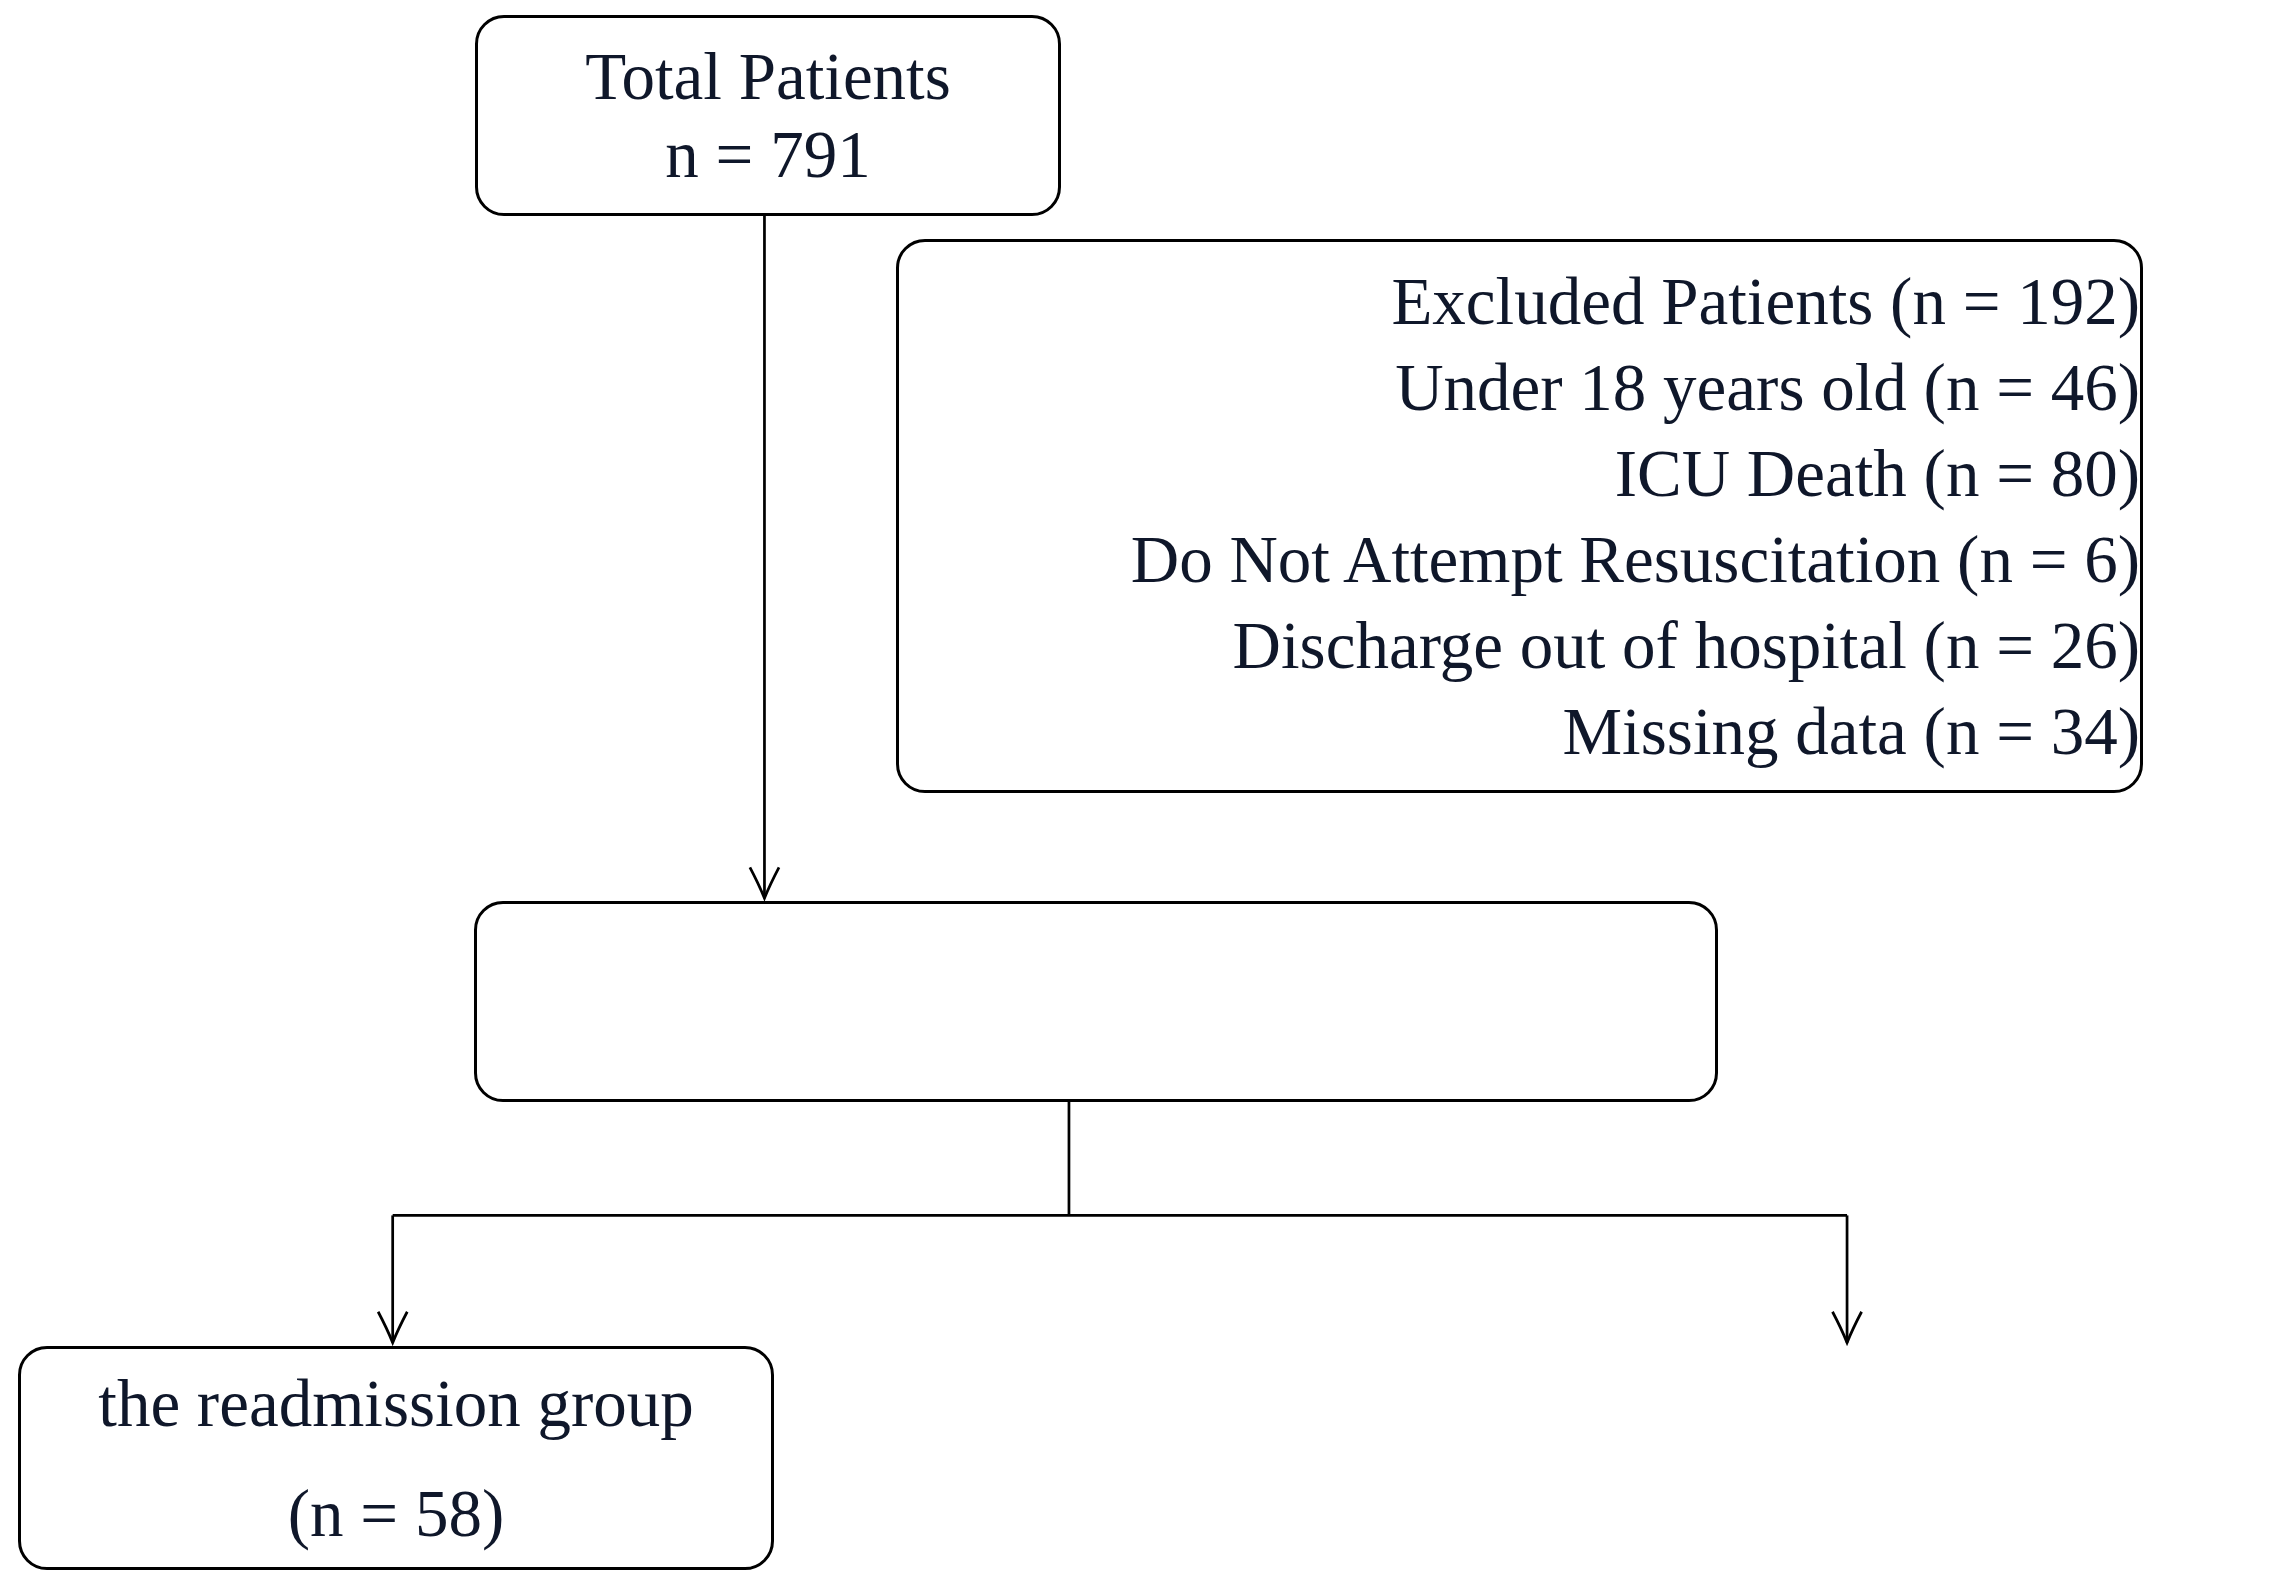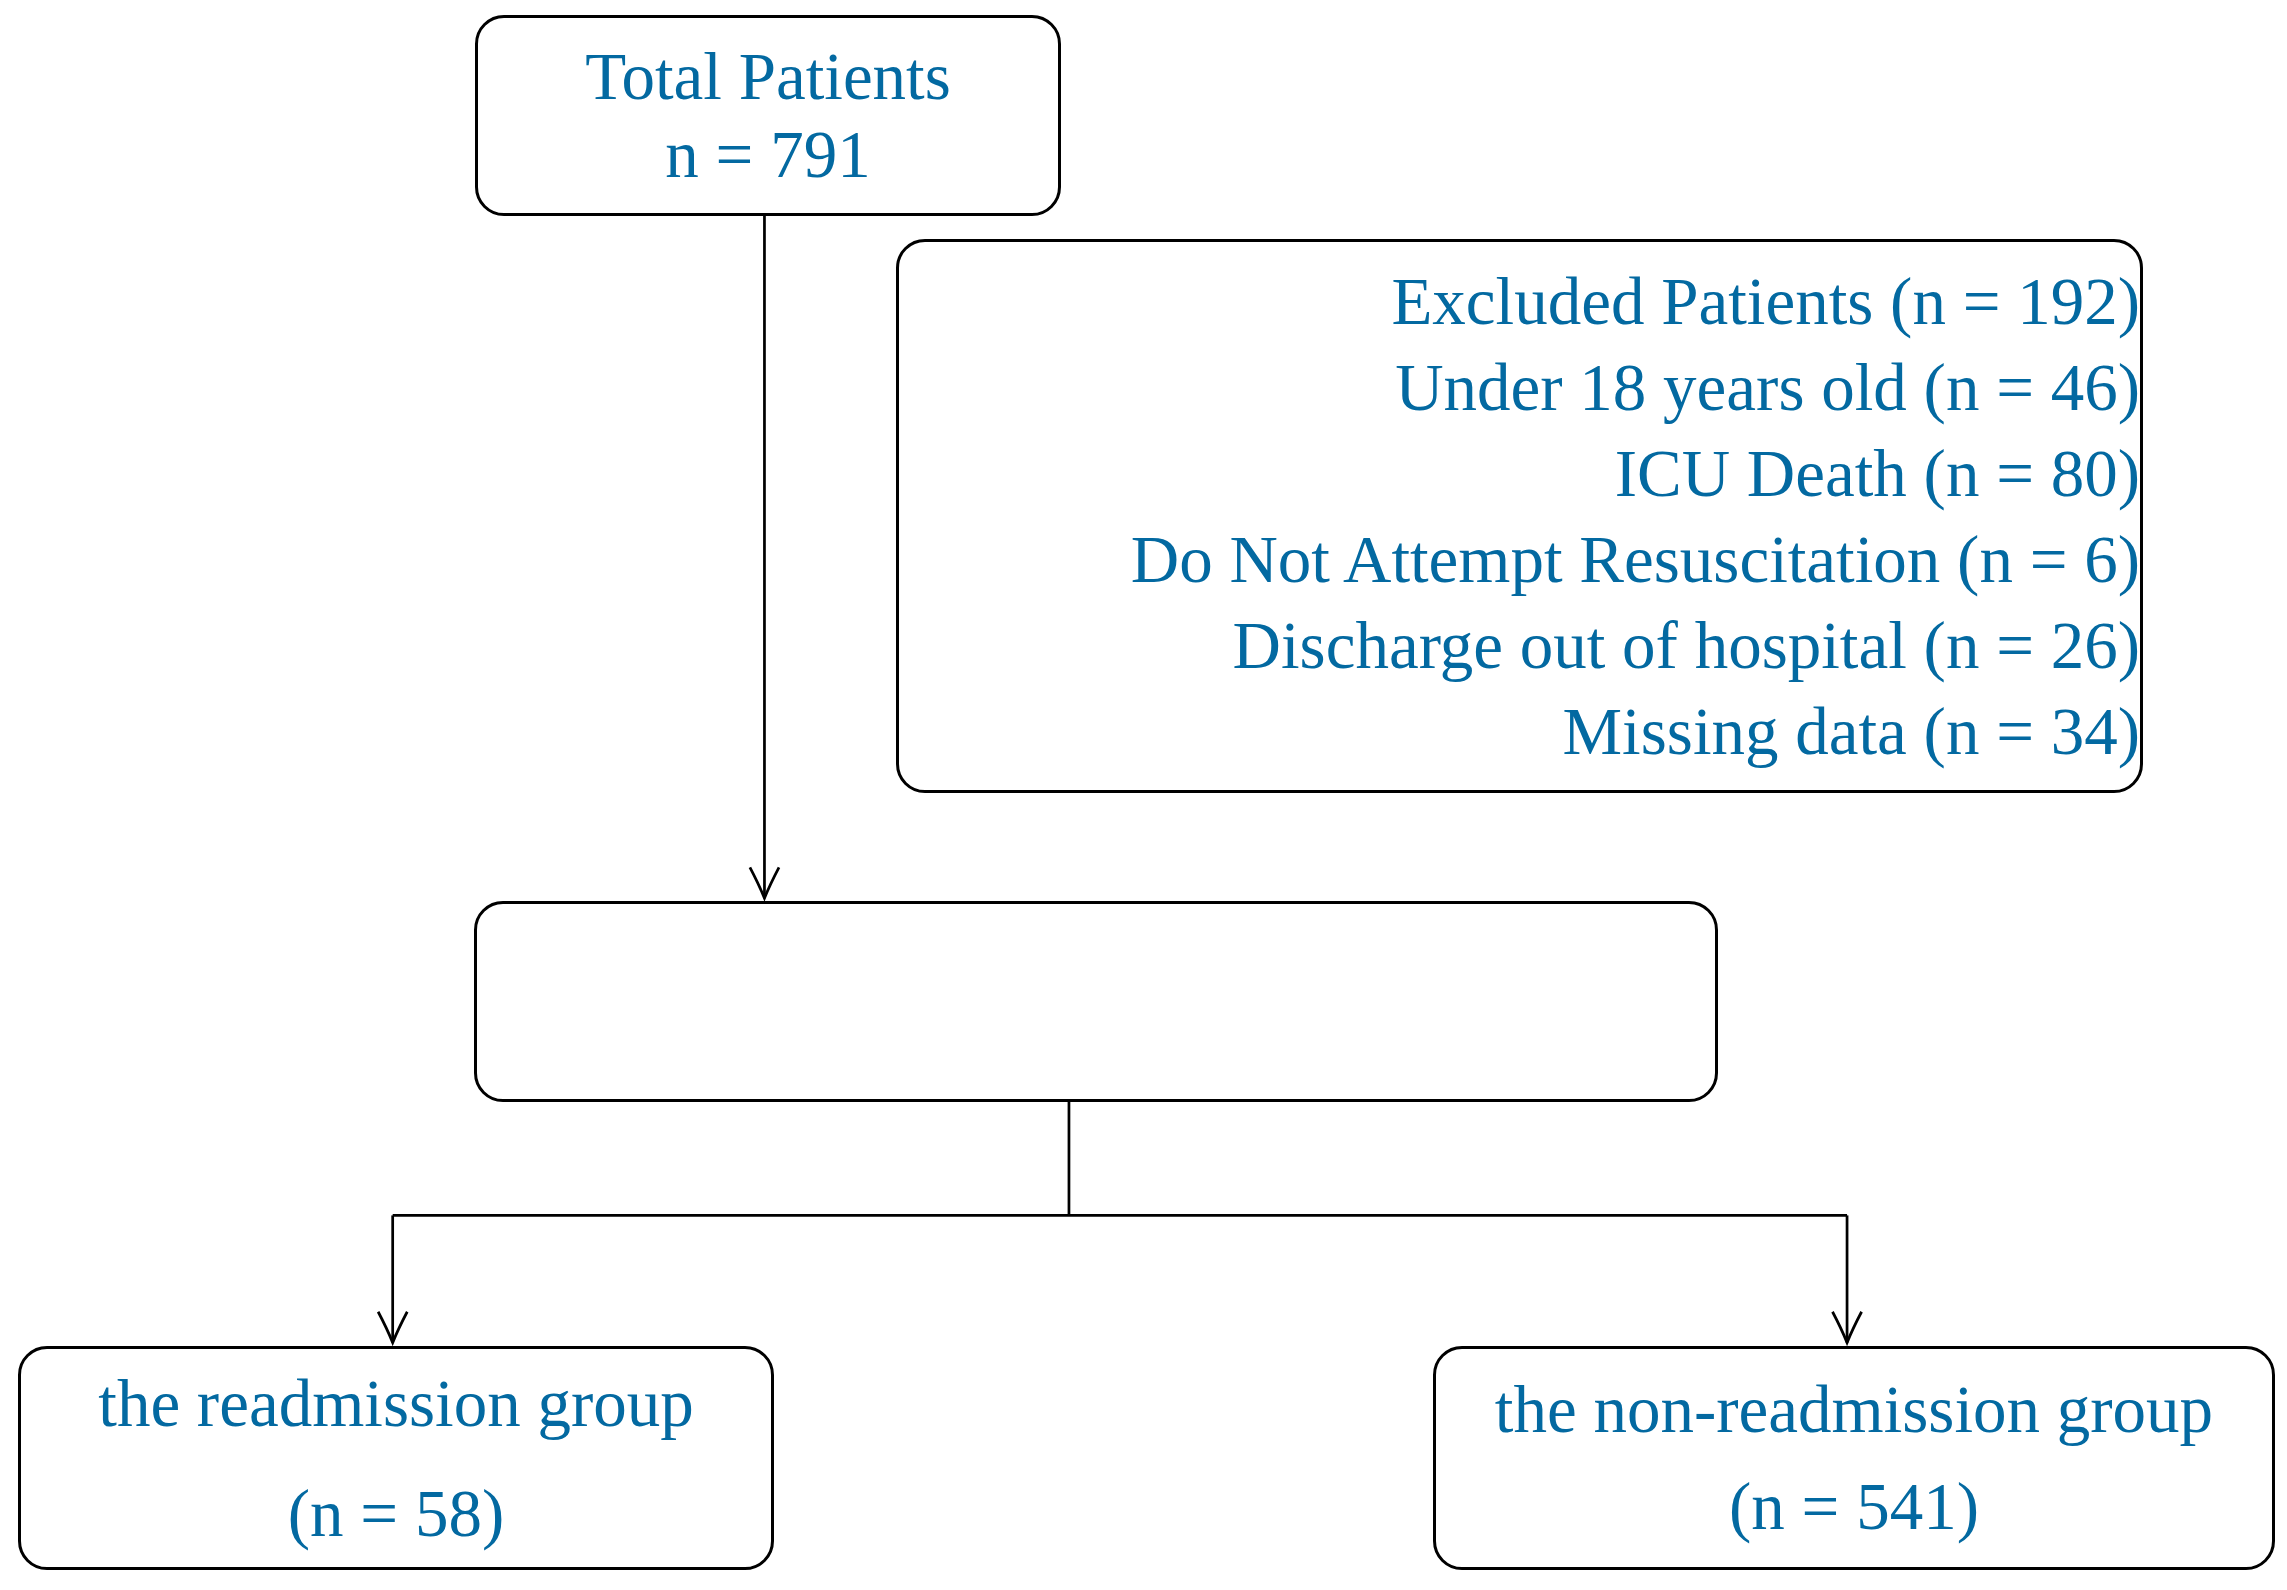--- a/index.html
+++ b/index.html
@@ -6,21 +6,21 @@
     margin: 0;
     padding: 0;
     background: #ffffff;
   }
   .canvas {
     position: relative;
     width: 2287px;
     height: 1590px;
     background: #ffffff;
     font-family: "Liberation Serif", "DejaVu Serif", serif;
-    color: #0369a1;
+    color: #0f172a;
     overflow: hidden;
   }
   .connectors {
     position: absolute;
     left: 0;
     top: 0;
     width: 2287px;
     height: 1590px;
   }
   .box {
@@ -97,19 +97,15 @@
   </div>
 
   <div class="box box-included">
   </div>
 
   <div class="box box-readmission">
     <div class="line">the readmission group</div>
     <div class="line">(n = 58)</div>
   </div>
 
-  <div class="box box-nonreadmission">
-    <div class="line">the non-readmission group</div>
-    <div class="line">(n = 541)</div>
-  </div>
 
 </div>
 
 
 </body></html>

